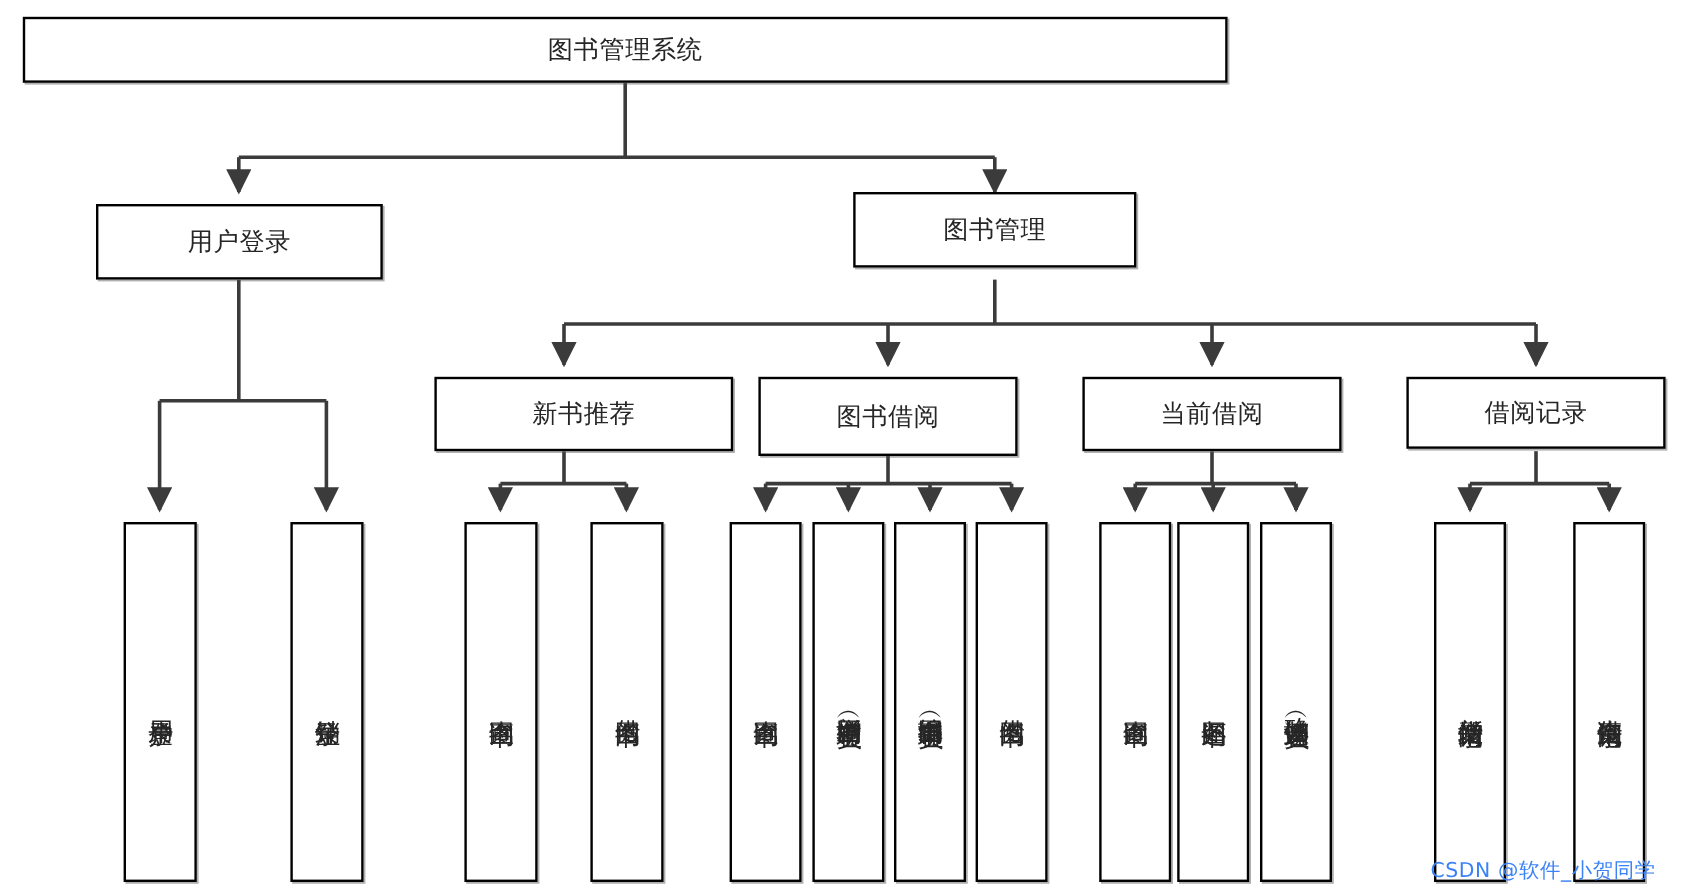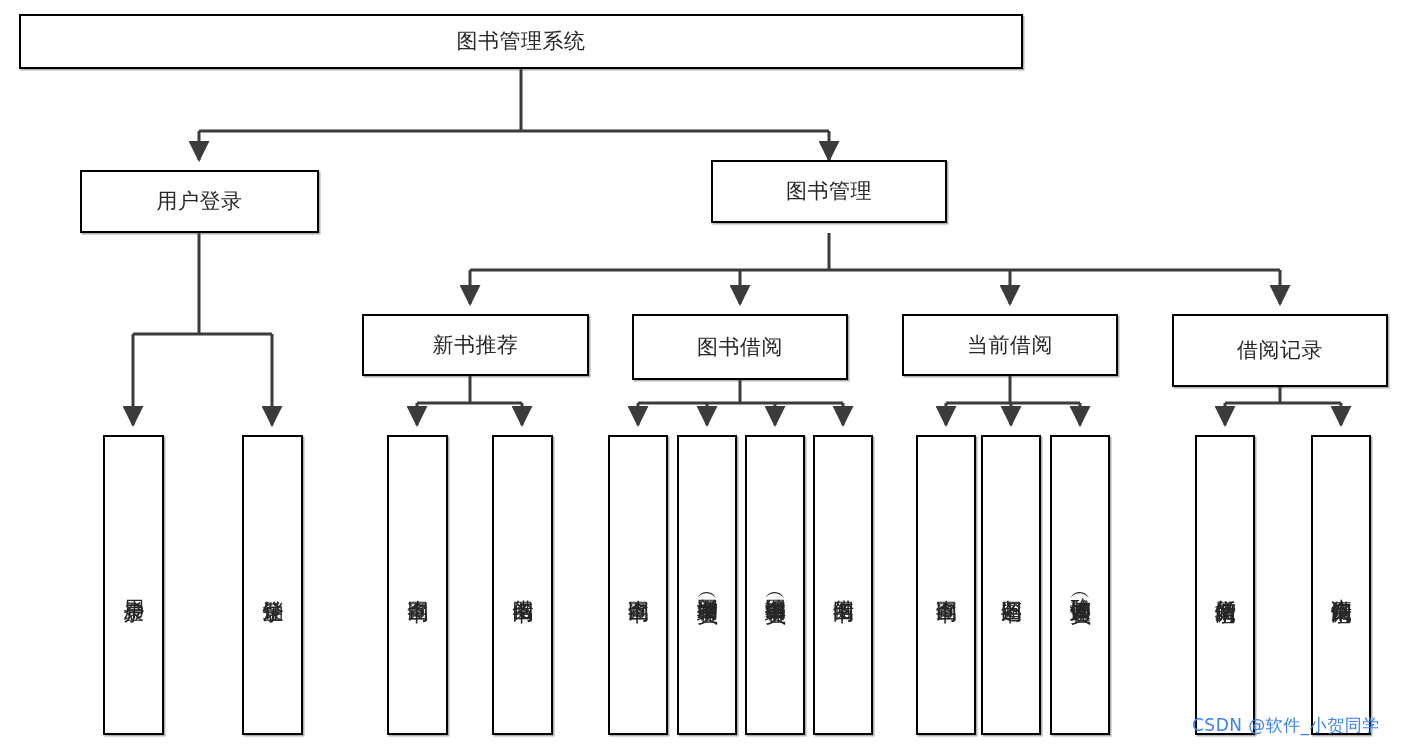--- a/index.html
+++ b/index.html
@@ -126,30 +126,30 @@
     <span class="node-label">图书管理系统</span>
   </div>
 
   <div class="node horiz" style="left:80px; top:170px; width:239px; height:63px;">
     <span class="node-label">用户登录</span>
   </div>
   <div class="node horiz" style="left:711px; top:160px; width:236px; height:63px;">
     <span class="node-label">图书管理</span>
   </div>
 
-  <div class="node horiz" style="left:362px; top:314px; width:227px; height:62px;">
+  <div class="node horiz" style="left:362px; top:314px; width:249px; height:62px;">
     <span class="node-label">新书推荐</span>
   </div>
   <div class="node horiz" style="left:632px; top:314px; width:216px; height:66px;">
     <span class="node-label">图书借阅</span>
   </div>
   <div class="node horiz" style="left:902px; top:314px; width:216px; height:62px;">
     <span class="node-label">当前借阅</span>
   </div>
-  <div class="node horiz" style="left:1172px; top:314px; width:216px; height:73px;">
+  <div class="node horiz" style="left:1172px; top:314px; width:216px; height:60px;">
     <span class="node-label">借阅记录</span>
   </div>
 
   <div class="node vert" style="left:103px; top:435px; width:61px; height:300px;">
     <span class="node-label">用户登录</span>
   </div>
   <div class="node vert" style="left:242px; top:435px; width:61px; height:300px;">
     <span class="node-label">注销登录</span>
   </div>
 

